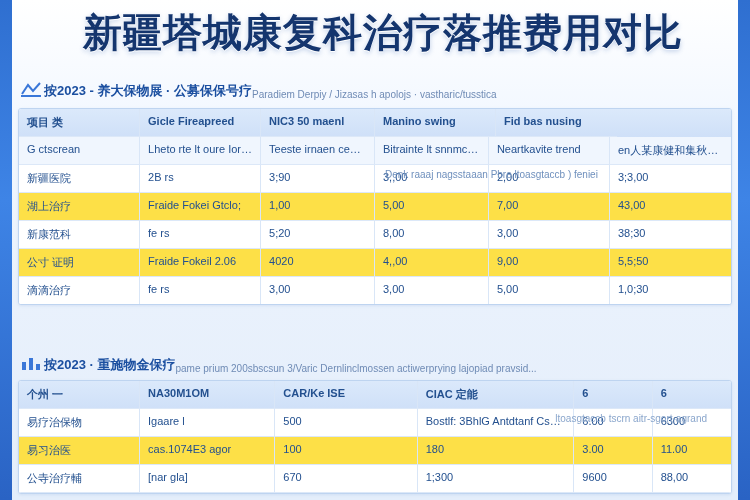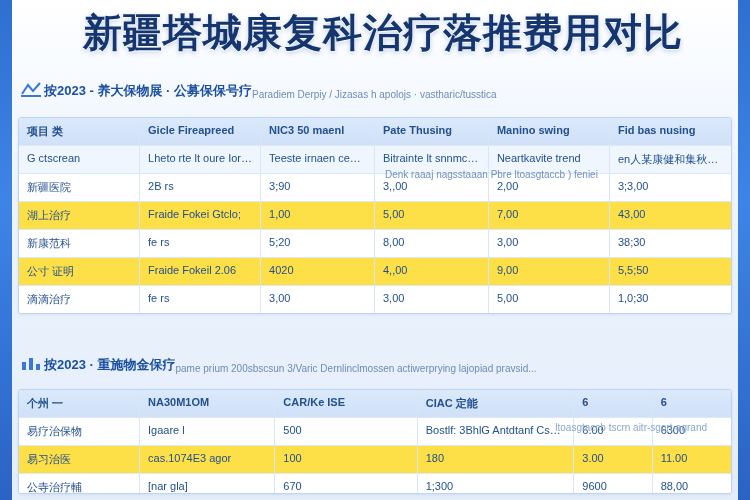--- a/index.html
+++ b/index.html
@@ -54,21 +54,20 @@
   }
 
   
   .tbl{
     position:absolute;left:18px;right:18px;
     border:1px solid #bed4f0;
     border-radius:3px;
     background:#ffffff;
     overflow:hidden;
     box-shadow:0 1px 3px rgba(40,90,170,.10);
-    margin-top:9px;
   }
   .row{display:flex;width:100%;}
   .row.head{
     background:linear-gradient(180deg,#dbe9fb,#cfe0f8);
     font-weight:bold;color:#17407e;
   }
   .row.sub{background:#f0f6fe;color:#4f72a4;}
   .row.odd{background:#ffffff;}
   .row.even{background:#fde047;}
   .cell{
@@ -131,21 +130,20 @@
     <span class="sec-title">按2023 - 养大保物展 · 公募保保号疗</span>
     <span class="sec-sub">Paradiem Derpiy / Jizasas h apolojs · vastharic/tusstica</span>
   </div>
 
   <div class="tbl t1" style="top:108px;">
 
     <div class="row head">
       <div class="cell c0">项目 类</div>
       <div class="cell c1">Gicle Fireapreed</div>
       <div class="cell c2">NIC3 50 maenl</div>
-      <div class="cell c3">Pate Thusing</div>
       <div class="cell c4">Manino swing</div>
       <div class="cell c5">Fid bas nusing</div>
     </div>
 
     <div class="row sub">
       <div class="cell c0">G ctscrean</div>
       <div class="cell c1">Lheto rte lt oure Iorsautng.</div>
       <div class="cell c2">Teeste irnaen cestd insen/sans</div>
       <div class="cell c3">Bitrainte lt snnmc auante</div>
       <div class="cell c4">Neartkavite trend</div>

